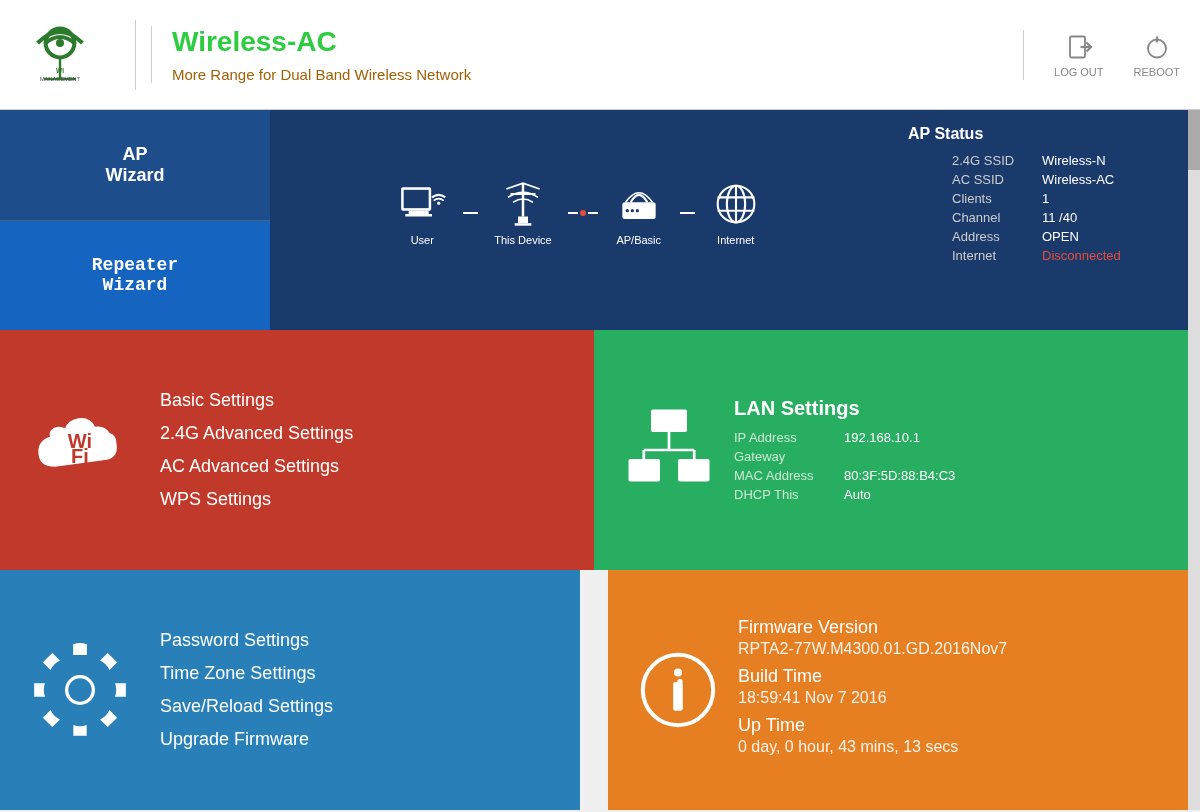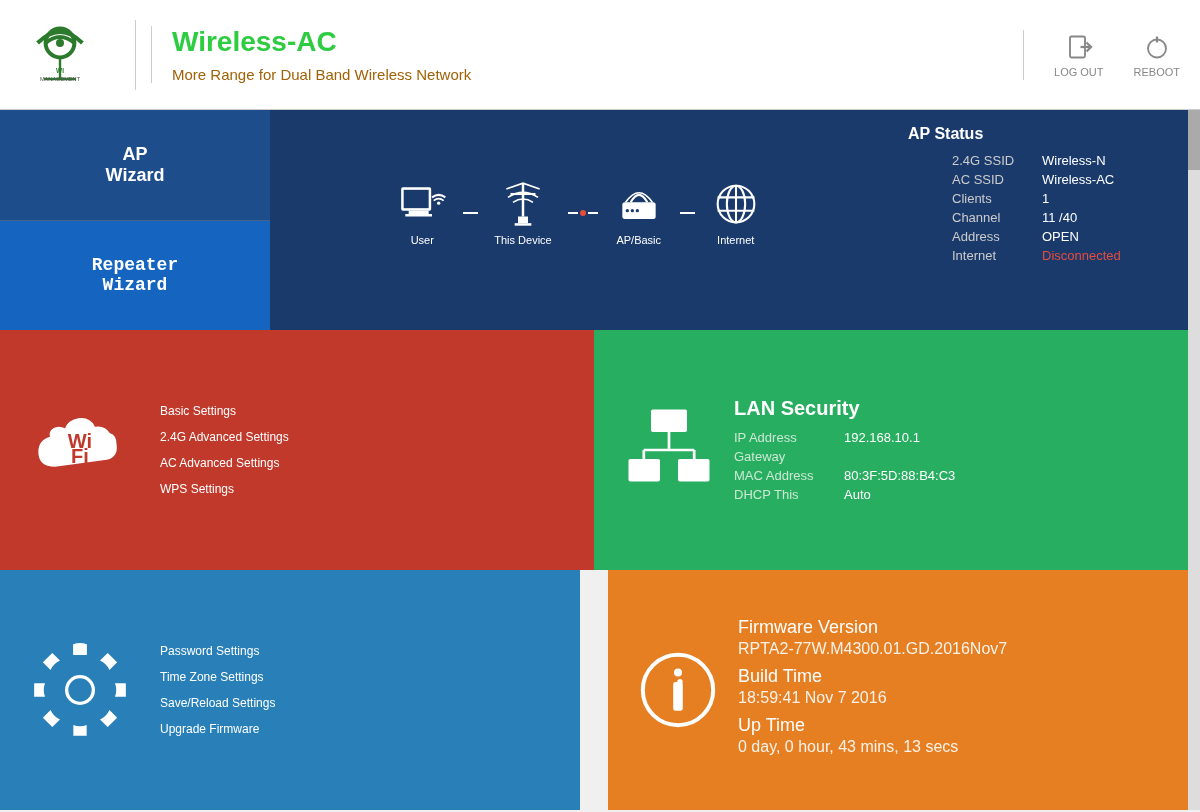--- a/index.html
+++ b/index.html
@@ -192,21 +192,21 @@
       height: 100px;
       flex-shrink: 0;
     }
     .settings-list {
       display: flex;
       flex-direction: column;
       gap: 12px;
     }
     .settings-link {
       color: white;
-      font-size: 12px;
+      font-size: 18px;
       cursor: pointer;
       text-decoration: none;
     }
 
     .lan-settings {
       flex: 1;
       background: #27ae60;
       display: flex;
       align-items: center;
       padding: 20px 30px;
@@ -477,21 +477,21 @@
           <rect x="5" y="60" width="35" height="25" rx="2" fill="white"></rect>
 
           <rect x="60" y="60" width="35" height="25" rx="2" fill="white"></rect>
 
           <line x1="50" y1="30" x2="50" y2="50" stroke="white" stroke-width="3"></line>
           <line x1="22" y1="50" x2="78" y2="50" stroke="white" stroke-width="3"></line>
           <line x1="22" y1="50" x2="22" y2="60" stroke="white" stroke-width="3"></line>
           <line x1="78" y1="50" x2="78" y2="60" stroke="white" stroke-width="3"></line>
         </svg>
         <div class="lan-info">
-          <div class="lan-title">LAN Security</div>
+          <div class="lan-title">LAN Settings</div>
           <div class="lan-table">
             <div class="lan-row">
               <span class="lan-label">IP Address</span>
               <span class="lan-value">192.168.10.1</span>
             </div>
             <div class="lan-row">
               <span class="lan-label">Gateway</span>
               <span class="lan-value"></span>
             </div>
             <div class="lan-row">

